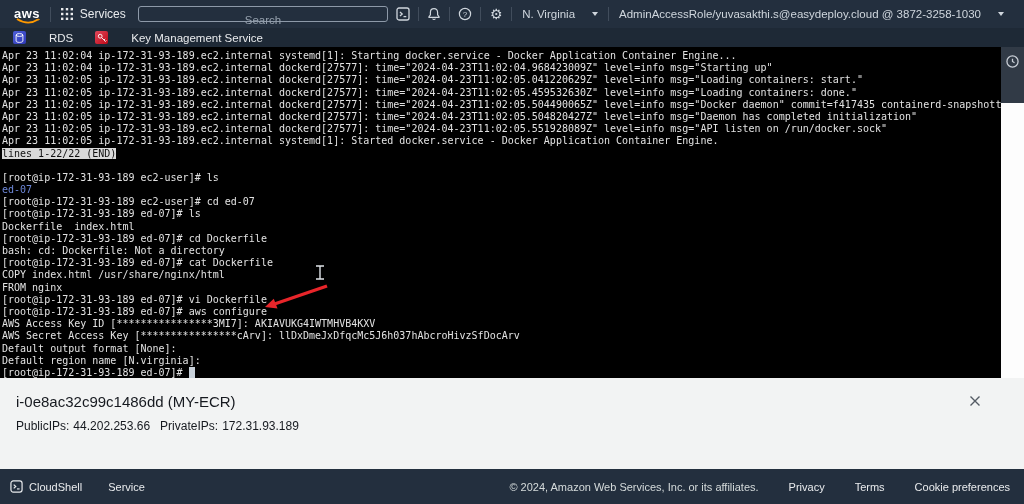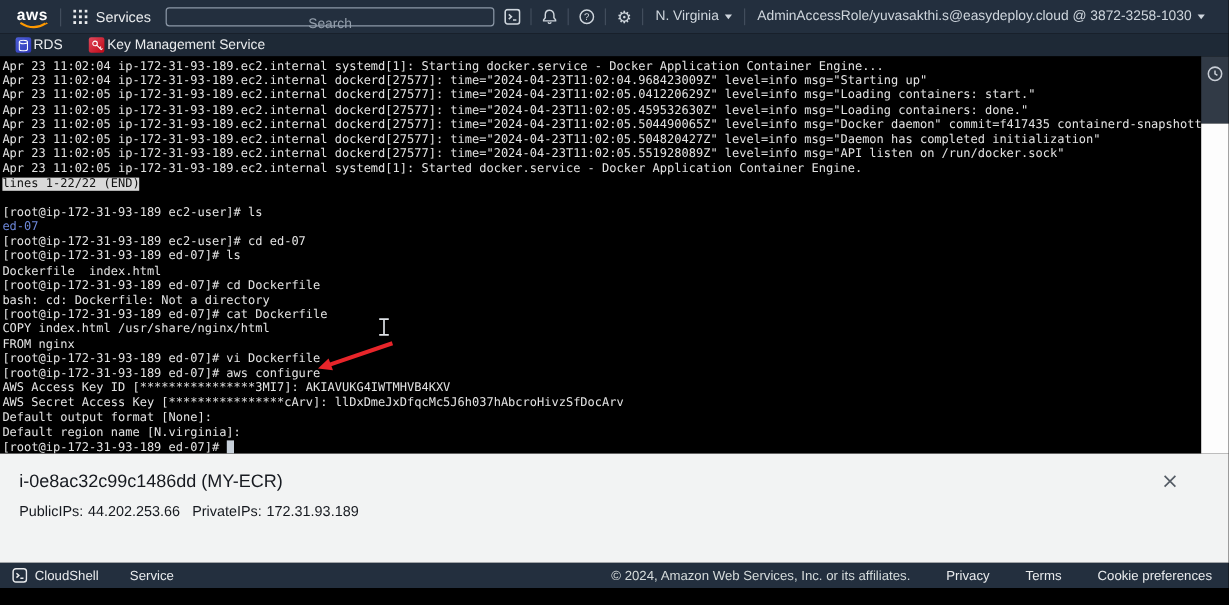--- a/index.html
+++ b/index.html
@@ -16,30 +16,30 @@
   .logo-smile { position:absolute; left:2px; top:14px; width:24px; height:7px; }
   .tn-divider { width:1px; height:15px; background:#414d5c; margin:0 10px; }
   .services { display:flex; align-items:center; gap:7px; font-size:12px; color:#e9ebed; cursor:pointer; }
   .searchbox { display:flex; align-items:center; margin-left:12px; width:352px; height:16px;
                border:1px solid #8d99a8; border-radius:3px; padding:0 8px; gap:7px; background:#232f3e;flex-direction:column; }
   .searchbox .ph { color:#95a0ad; font-size:11.5px; flex:1; }
   .searchbox .sc { color:#95a0ad; font-size:11px; }
   .tn-right { margin-left:auto; display:flex; align-items:center; margin-right:10px; }
   .tn-iconbtn { width:30px; height:24px; display:flex; align-items:center; justify-content:center; cursor:pointer; }
   .tn-sep { width:1px; height:14px; background:#414d5c; }
-  .tn-text { font-size:11.5px; color:#cfd6dd; display:flex; align-items:center; gap:5px;
+  .tn-text { font-size:11.5px; color:#cfd6dd; display:flex; align-items:center; gap:17px;
              padding:0 10px; cursor:pointer; white-space:nowrap; }
   .chev { width:0; height:0; border-left:3.5px solid transparent; border-right:3.5px solid transparent;
           border-top:4px solid #cfd6dd; display:inline-block; }
   .gear-glyph { font-size:14px; color:#cfd6dd; line-height:1; }
 
   
   .favbar { left:0; top:28px; width:1024px; height:19px; background:#1e2936;
             display:flex; align-items:center; gap:22px; padding-left:13px; }
-  .fav { display:flex; align-items:center; gap:2px; font-size:11.5px; color:#e9ebed; cursor:pointer; }
+  .fav { display:flex; align-items:center; gap:23px; font-size:11.5px; color:#e9ebed; cursor:pointer; }
   .svc-icon { width:13px; height:13px; border-radius:2px; display:flex; align-items:center; justify-content:center; }
   .svc-rds { background:linear-gradient(135deg,#4d5fd6,#2e38b8); }
   .svc-kms { background:linear-gradient(135deg,#e0485c,#bf0816); }
 
   
   .terminal { left:0; top:47px; width:1001px; height:331px; background:#000; overflow:hidden;
               padding:3px 0 0 2px; cursor:text; }
   .term-line { font-family:"DejaVu Sans Mono", monospace; font-size:10px; line-height:12.2px;
                height:12.2px; white-space:pre; color:#e2e2e2; }
   .term-line .inv { background:#d9d9d9; color:#111; }
@@ -55,21 +55,21 @@
   
   .panel { left:0; top:378px; width:1024px; height:91px; background:#f2f3f3; }
   .panel-title { position:absolute; left:16px; top:15px; font-size:15px; color:#16191f; }
   .panel-ips { position:absolute; left:16px; top:41px; font-size:12px; color:#16191f;
                display:flex; gap:10px; }
   .ipgroup { display:flex; gap:4px; }
   .panel-close { position:absolute; right:40px; top:14px; width:18px; height:18px;
                  display:flex; align-items:center; justify-content:center; cursor:pointer; }
 
   
-  .footer { left:0; top:469px; width:1024px; height:21px; background:#232f3e;
+  .footer { left:0; top:469px; width:1024px; height:35px; background:#232f3e;
             display:flex; align-items:center; color:#e9ebed; font-size:11px; }
   .foot-left { display:flex; align-items:center; gap:8px; margin-left:10px; }
   .foot-item { cursor:pointer; white-space:nowrap; }
   .foot-right { margin-left:auto; display:flex; align-items:center; gap:30px; margin-right:14px; }
   .foot-copy { color:#d5dbdb; cursor:default; }
 </style>
 </head>
 <body>
 
 <div class="app">

